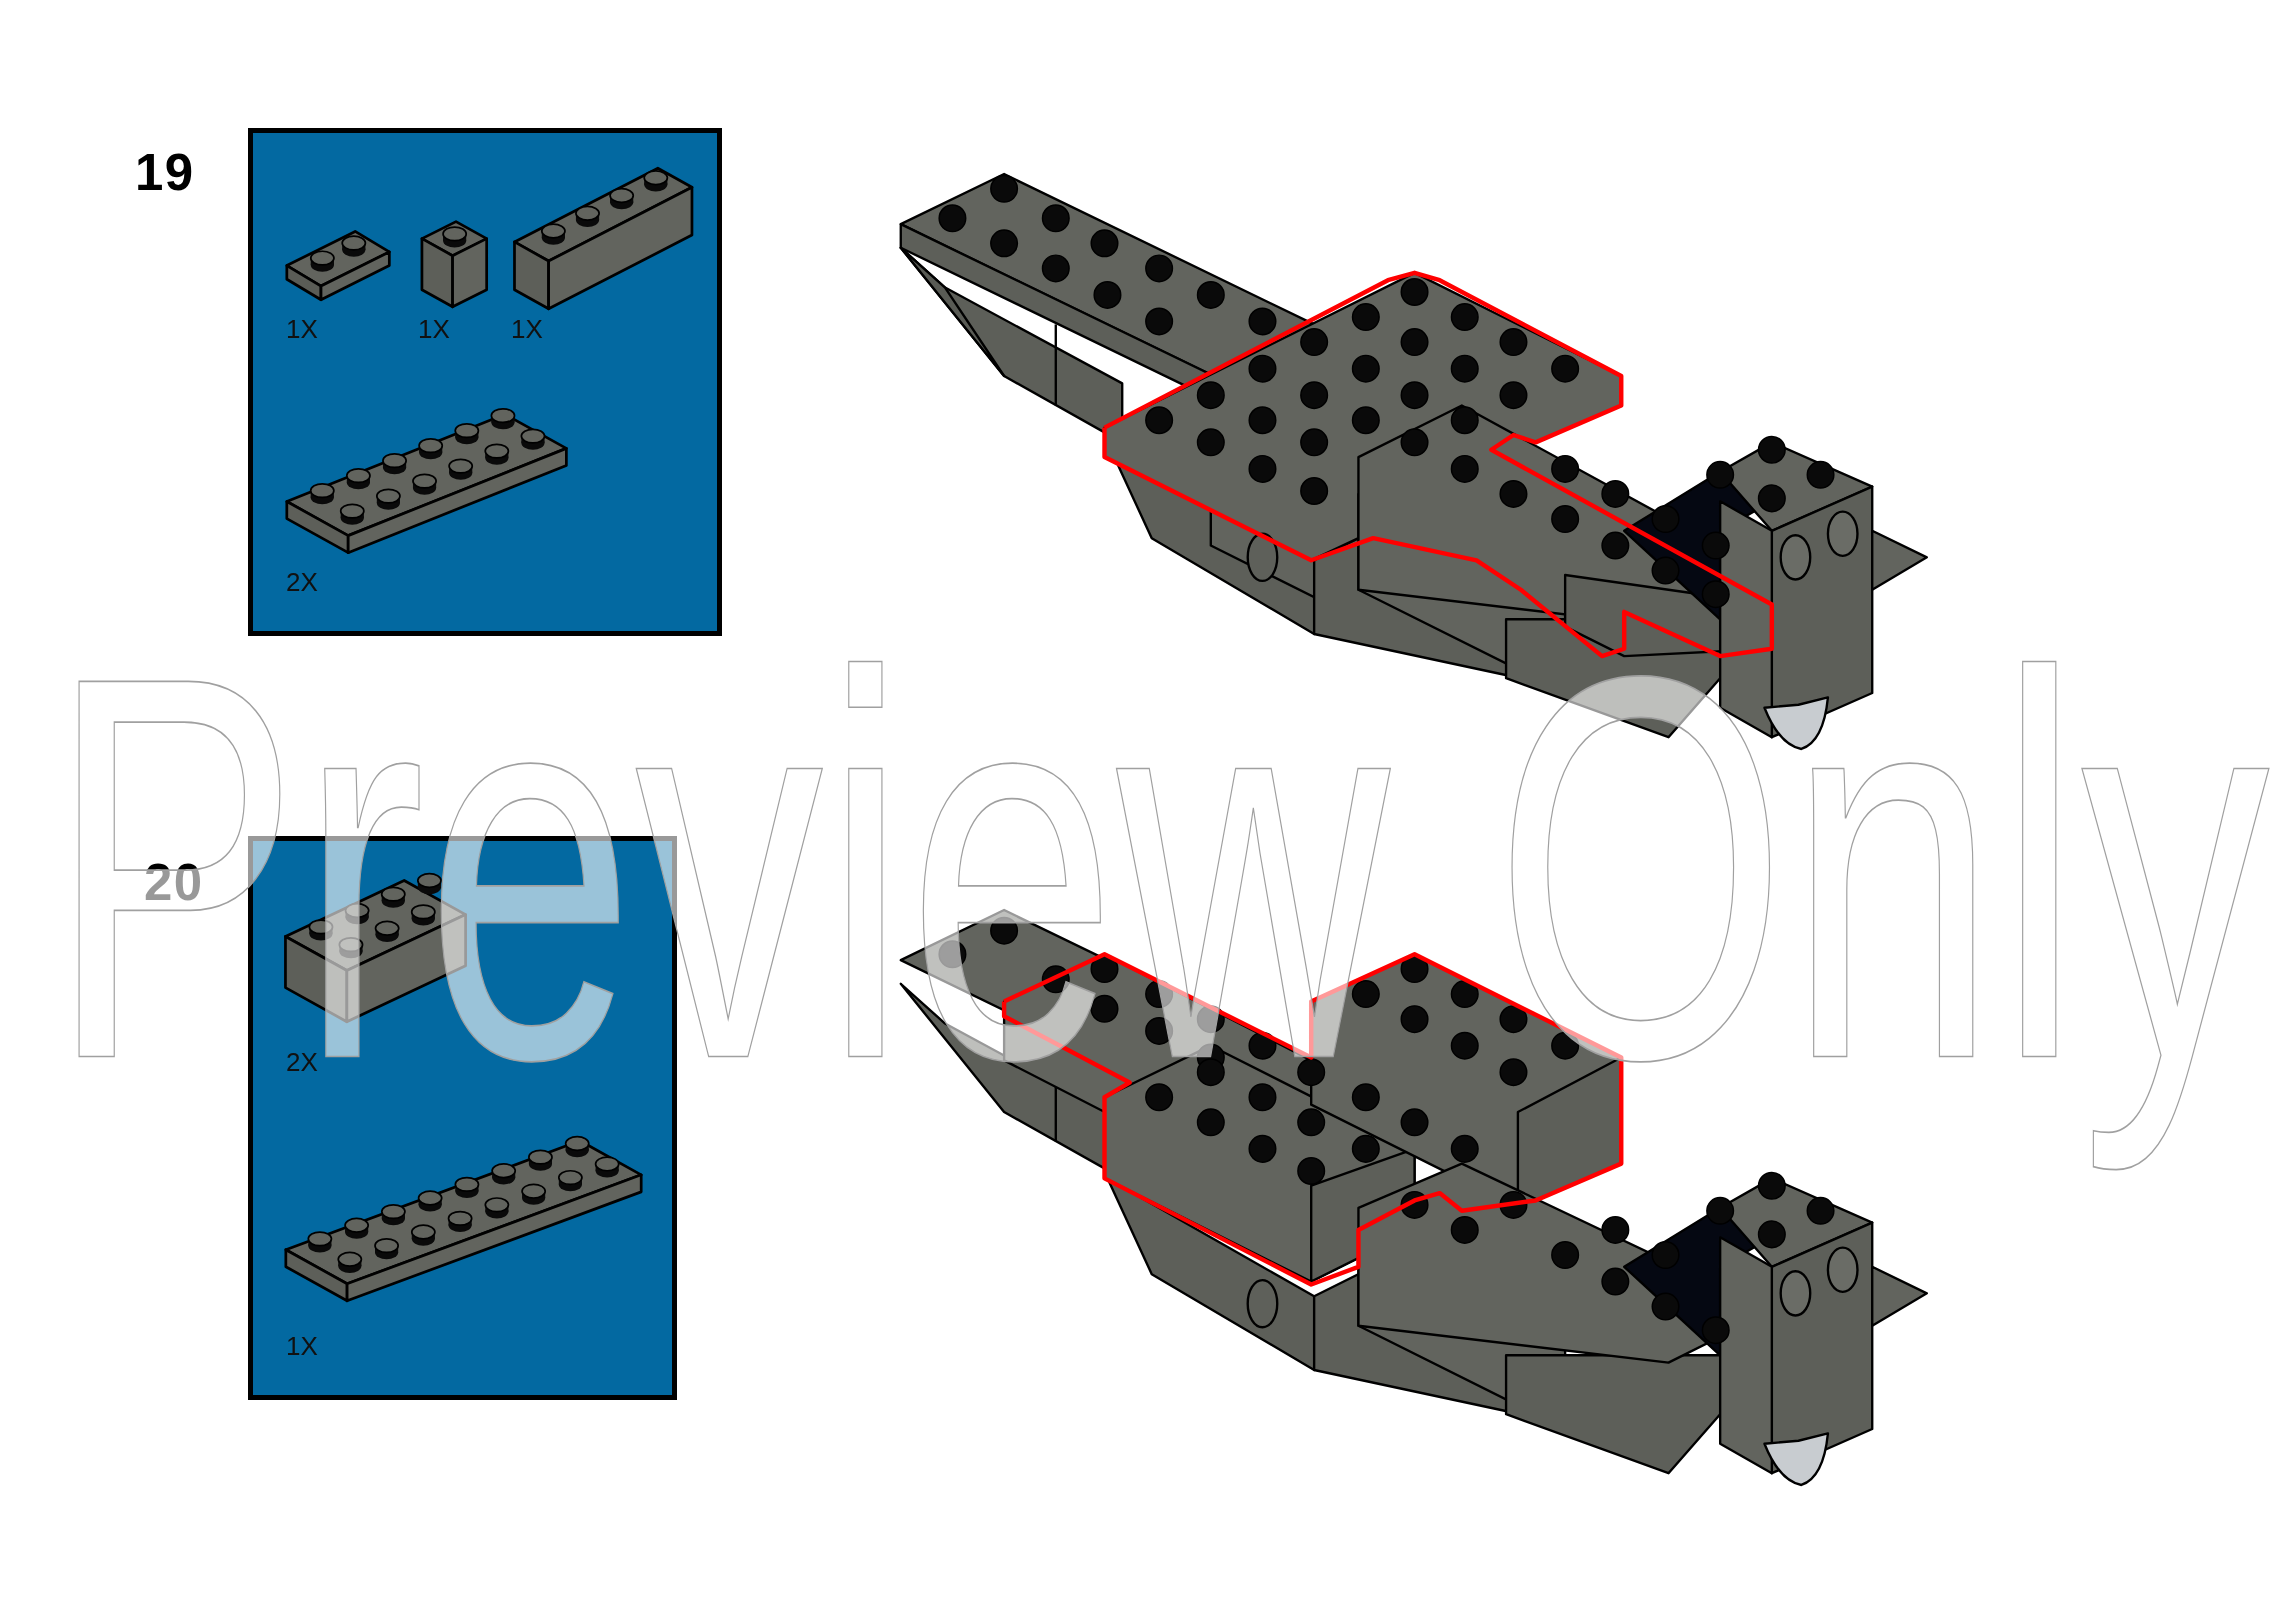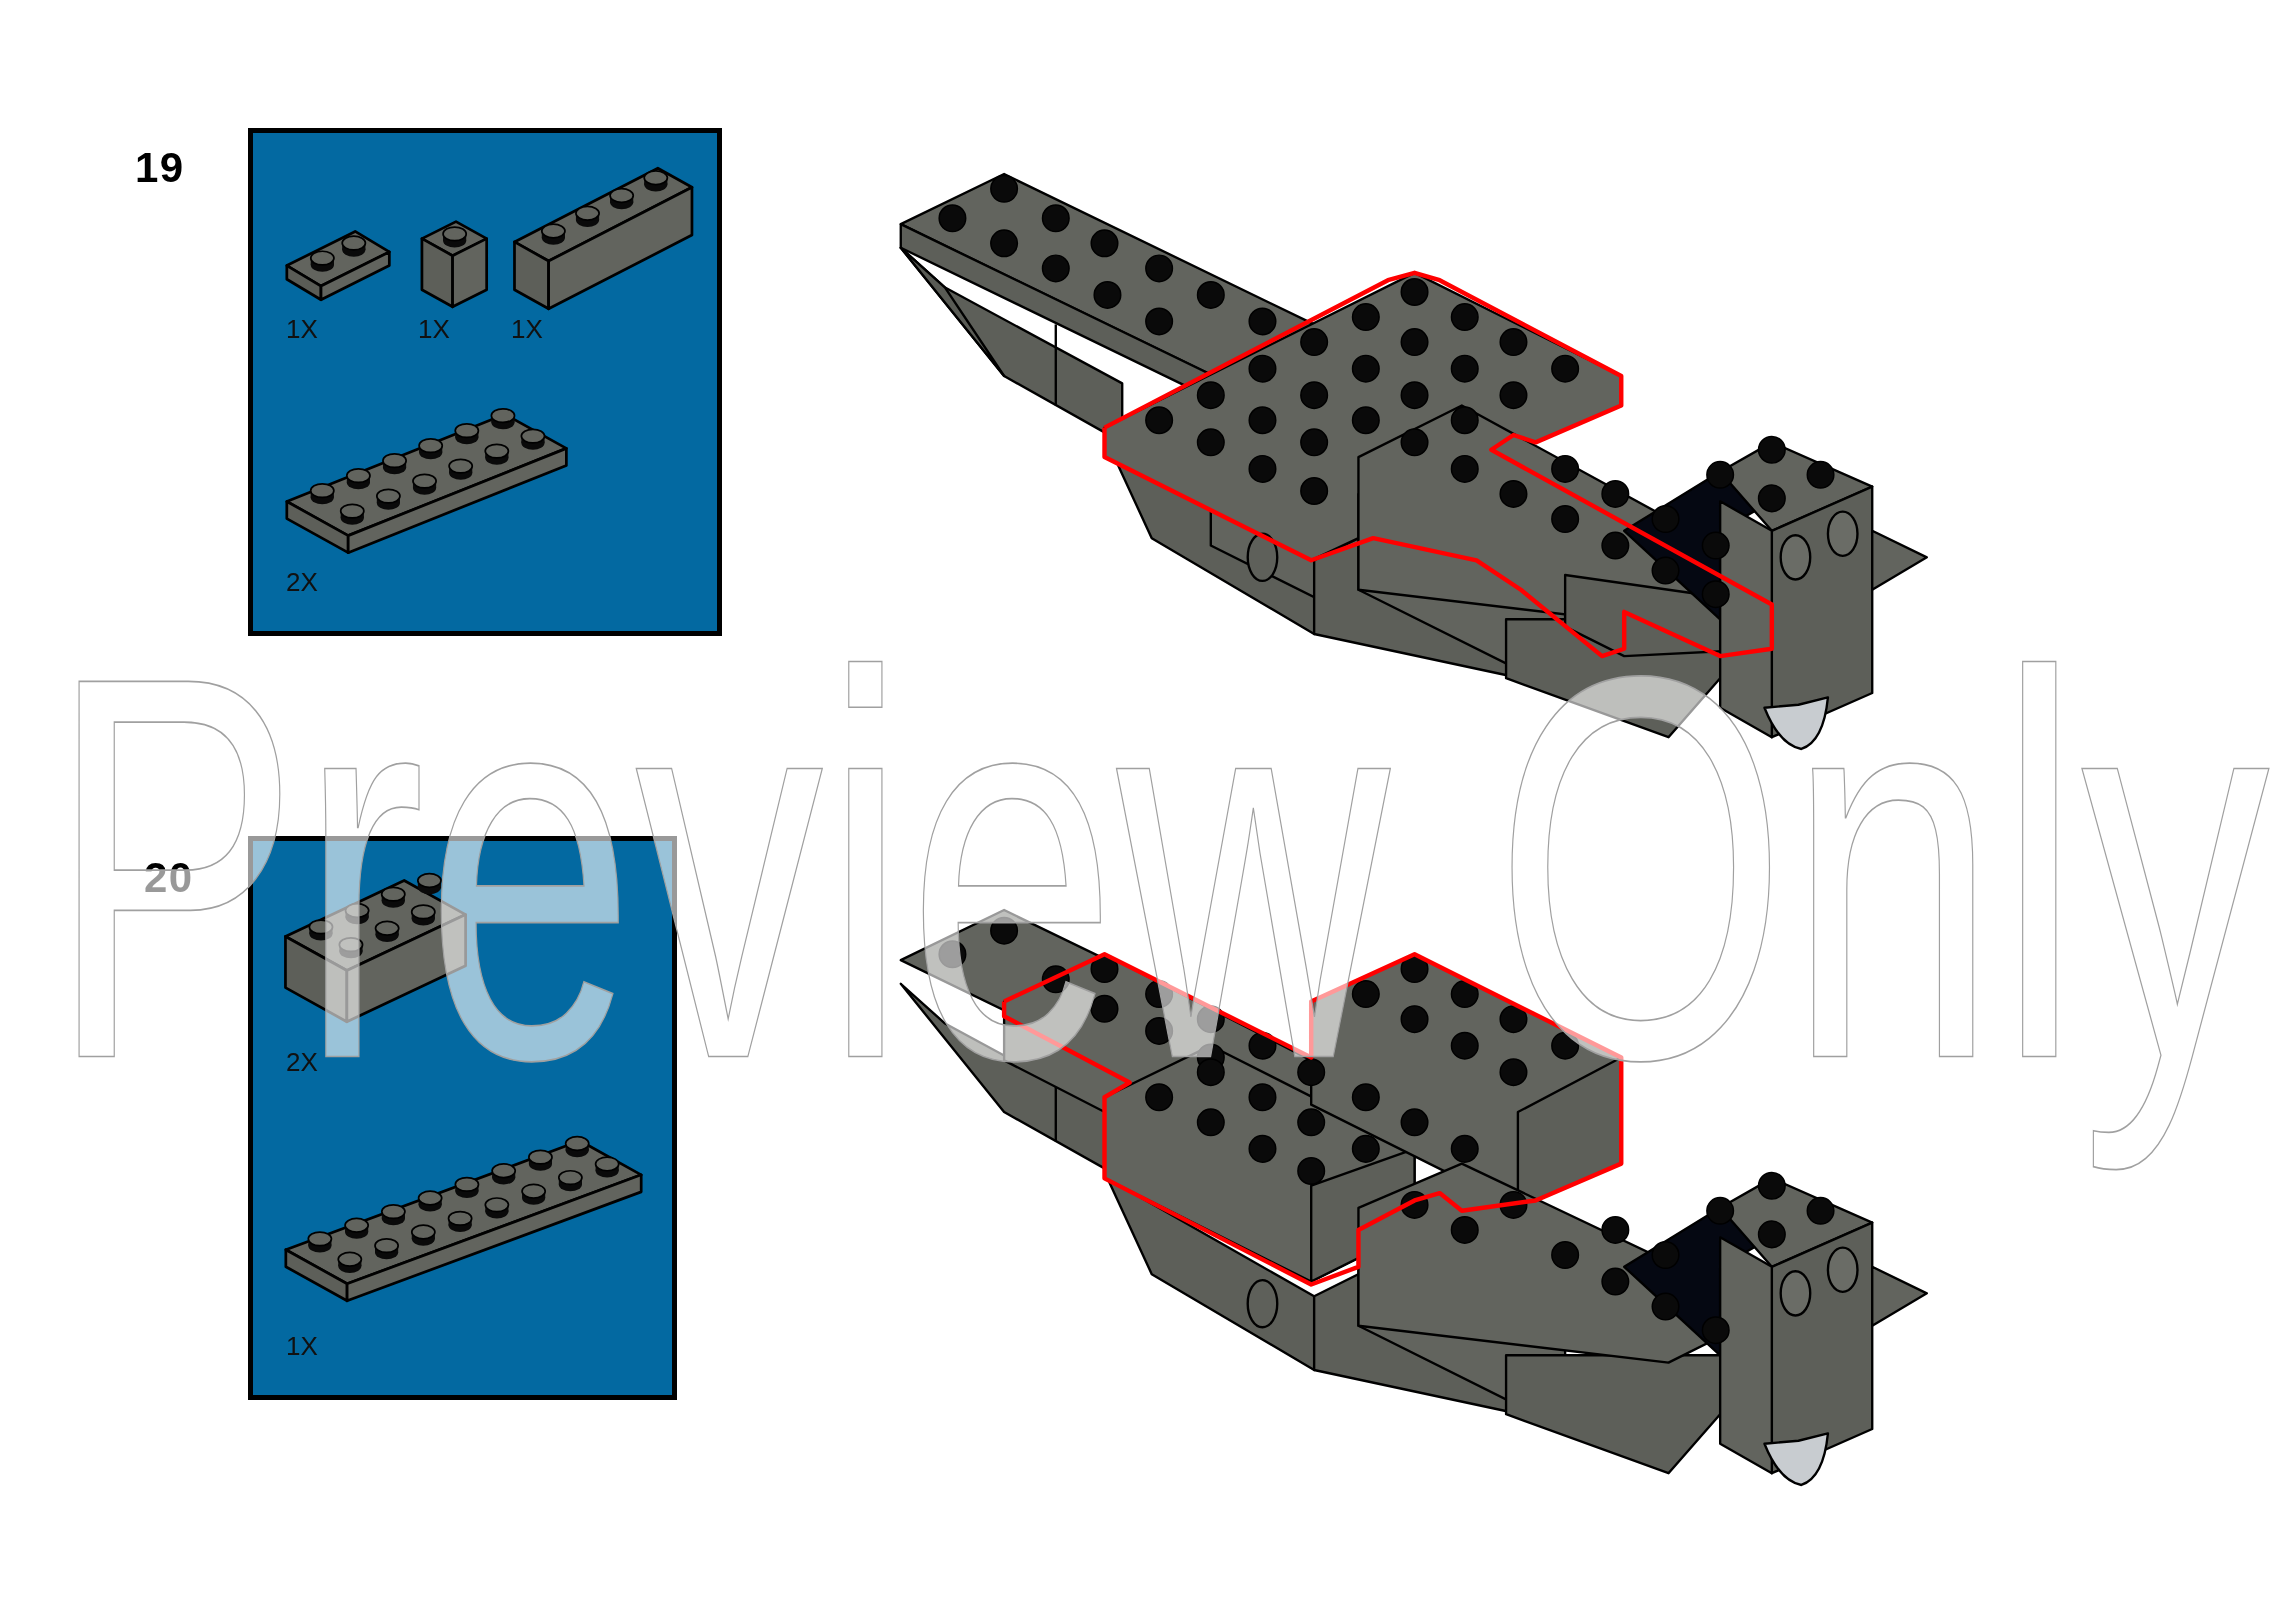--- a/index.html
+++ b/index.html
@@ -1,18 +1,18 @@
 <!DOCTYPE html>
 <html style="font-size:11px"><head>
 <meta charset="utf-8">
 <style>
   html, body { margin:0; padding:0; background:#ffffff; }
   body { width:2295px; height:1622px; position:relative; overflow:hidden;
          font-family:"Liberation Sans", "DejaVu Sans", sans-serif; }
-  .step-number { position:absolute; font-weight:bold; font-size:42px; color:#000; line-height:1; letter-spacing:1.4px; }
+  .step-number { position:absolute; font-weight:bold; font-size:51px; color:#000; line-height:1; letter-spacing:1.4px; }
   .parts-panel { position:absolute; background:#0369a1; border:5.5px solid #000; box-sizing:border-box; }
   .qty { position:absolute; font-size:26px; color:#111; line-height:1; }
   .part { position:absolute; }
   .model { position:absolute; }
   .watermark { position:absolute; left:48px; top:634px; width:2249px; height:477px; pointer-events:none; }
   svg { display:block; overflow:visible; }
 </style>
 </head>
 <body>
 

